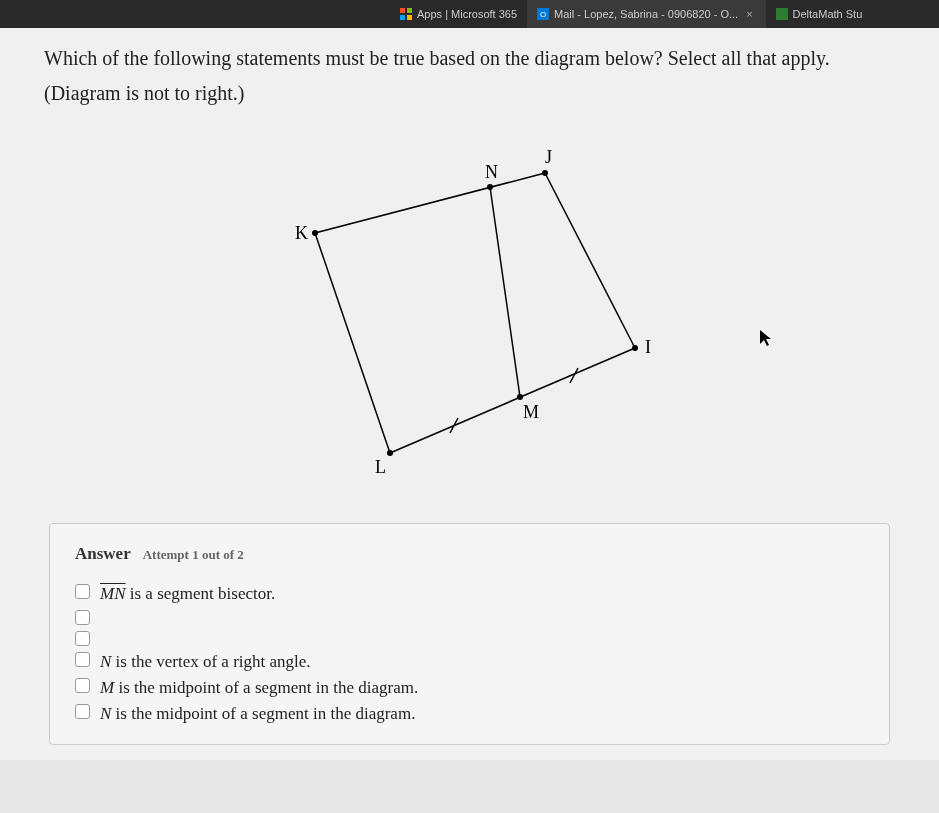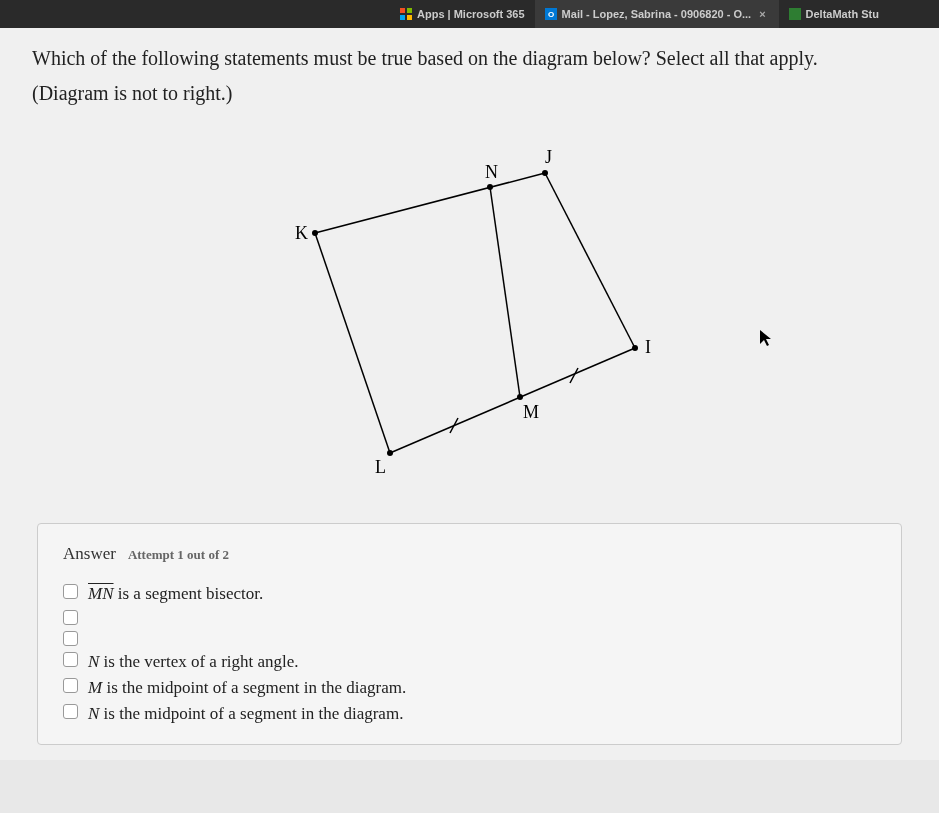--- a/index.html
+++ b/index.html
@@ -23,37 +23,36 @@
       color: #ccc;
       font-family: Arial, sans-serif;
       font-size: 11px;
     }
     .tab {
       display: flex;
       align-items: center;
       padding: 0 10px;
       height: 100%;
       gap: 5px;
-      font-weight: bold;
     }
     .tab-active {
       background: #3a3a3a;
     }
     .tab-close {
       color: #aaa;
       cursor: pointer;
       padding: 0 3px;
     }
     .tab-icon {
       width: 12px;
       height: 12px;
       display: inline-block;
     }
     .content {
-      padding: 15px 32px;
+      padding: 15px 44px;
       background: #f0f0f0;
     }
     .question-text {
       font-size: 20px;
       line-height: 1.5;
       color: #222;
       margin-bottom: 5px;
     }
     .diagram-container {
       display: flex;
@@ -67,21 +66,21 @@
       padding: 20px 25px;
       margin: 0 5px;
     }
     .answer-header {
       display: flex;
       align-items: baseline;
       gap: 12px;
       margin-bottom: 20px;
     }
     .answer-label {
-      font-weight: normal;
+      font-weight: bold;
       font-size: 17px;
       color: #333;
     }
     .attempt-text {
       font-size: 13px;
       color: #666;
       font-weight: bold;
     }
     .answer-options {
       display: flex;

